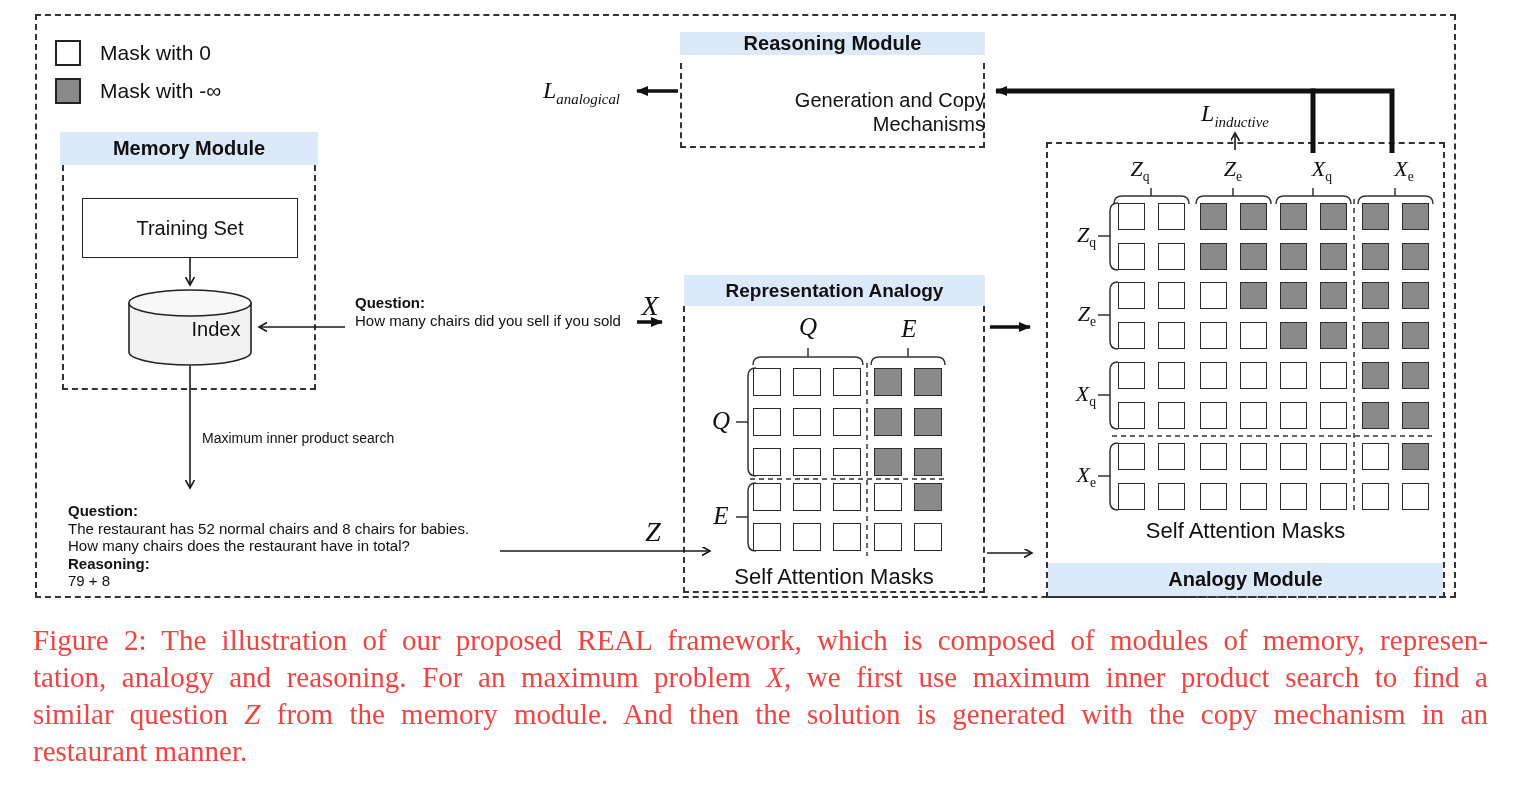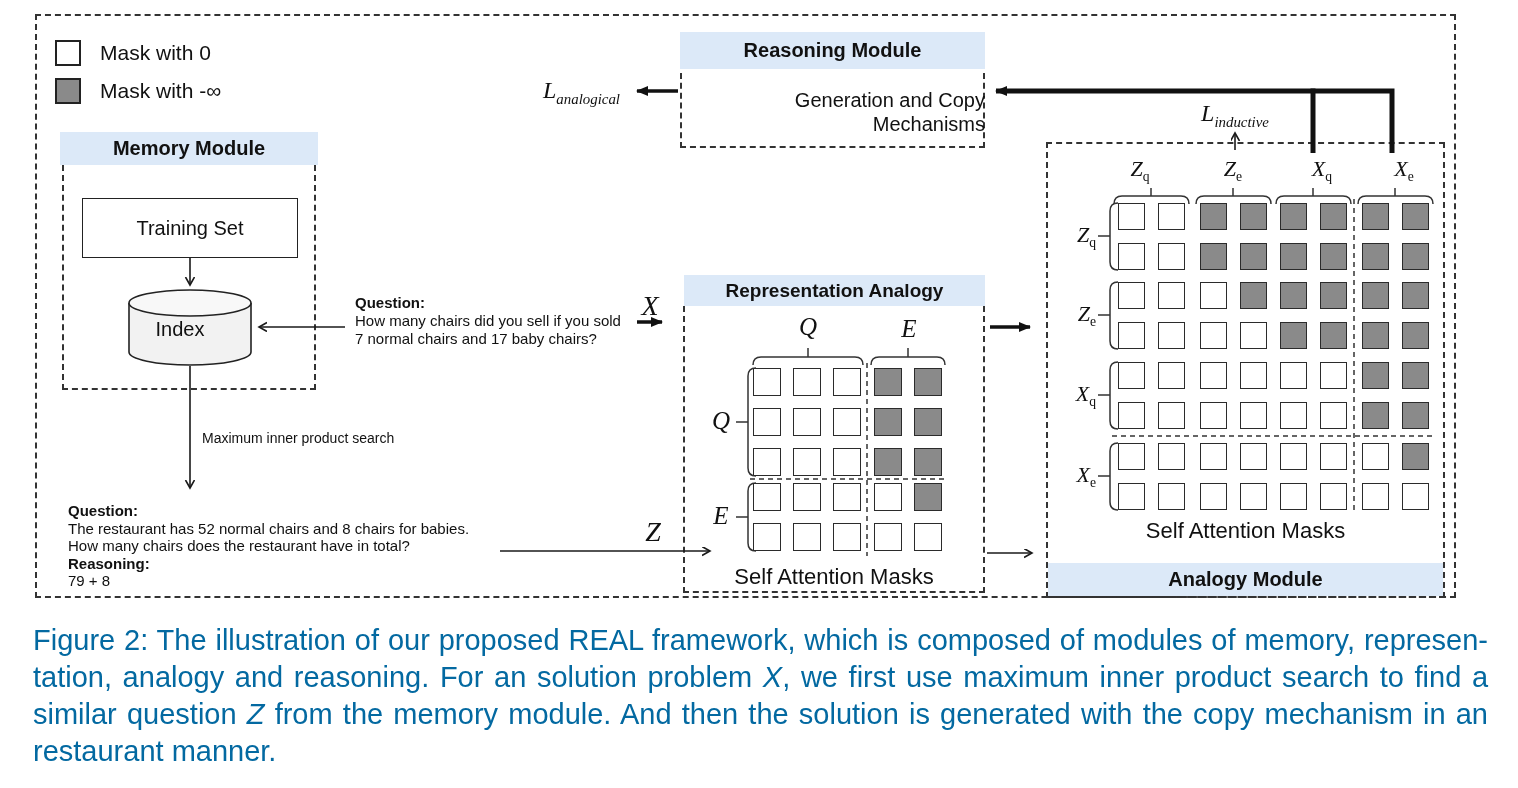--- a/index.html
+++ b/index.html
@@ -18,21 +18,21 @@
   .qblock .b{font-weight:bold;}
   .grid{position:absolute;}
   .cell{position:absolute;box-sizing:border-box;border:1.5px solid #2b2b2b;background:#fff;}
   .cell.g{background:var(--gray,#8a8a8a);}
   .mvar{position:absolute;font-family:"Liberation Serif",serif;text-align:center;}
   .mvar i{font-style:italic;}
   .mvar sub,.loss sub{font-size:0.62em;}
   .loss{position:absolute;font-family:"Liberation Serif",serif;font-style:italic;font-size:24px;}
   .sam{position:absolute;text-align:center;font-size:22px;}
   .overlay{position:absolute;left:0;top:0;pointer-events:none;}
-  .caption{position:absolute;font-family:Liberation Sans, sans-serif;font-size:29px;line-height:37px;color:#0369a1;}
+  .caption{position:absolute;font-family:Liberation Serif, serif;font-size:29px;line-height:37px;color:#ef4444;}
   .cap-line{text-align:justify;text-align-last:justify;}
   .cap-line.last{text-align:left;text-align-last:left;}
   .cap-it{font-style:italic;}
   .body-text{position:absolute;text-align:right;font-size:20px;line-height:24px;}
 </style>
 </head>
 <body>
 
 <div class="stage">
 
@@ -100,40 +100,39 @@
     </g>
   </svg>
 
   <div class="sw" style="left:55px;top:40px;"></div>
   <div class="leg-label" style="left:100px;top:40px;">Mask with 0</div>
   <div class="sw g" style="left:55px;top:78px;"></div>
   <div class="leg-label" style="left:100px;top:78px;">Mask with -∞</div>
 
   <div class="mod-header" style="left:60px;top:132px;width:258px;height:33px;">Memory Module</div>
   <div class="solidbox" style="left:82px;top:198px;width:216px;height:60px;">Training Set</div>
-  <div class="abs" style="left:128px;top:318px;width:104px;text-align:center;font-size:20px;">Index</div>
+  <div class="abs" style="left:128px;top:318px;width:104px;text-align:center;font-size:20px;padding-left:36px;">Index</div>
   <div class="abs" style="left:202px;top:430px;font-size:14px;">Maximum inner product search</div>
 
   <div class="qblock" style="left:355px;top:294px;">
     <div class="b">Question:</div>
     <div>How many chairs did you sell if you sold</div>
-    <div>7 normal chairs and 17 baby chairs?</div>
   </div>
   <div class="mvar" style="left:630px;top:290px;width:40px;font-size:28px;"><i>X</i></div>
 
   <div class="qblock" style="left:68px;top:502px;line-height:17.5px;">
     <div class="b">Question:</div>
     <div>The restaurant has 52 normal chairs and 8 chairs for babies.</div>
     <div>How many chairs does the restaurant have in total?</div>
     <div class="b">Reasoning:</div>
     <div>79 + 8</div>
   </div>
   <div class="mvar" style="left:633px;top:516px;width:40px;font-size:28px;"><i>Z</i></div>
 
-  <div class="mod-header" style="left:680px;top:32px;width:305px;height:37px;">Reasoning Module</div>
+  <div class="mod-header" style="left:680px;top:32px;width:305px;height:23px;">Reasoning Module</div>
   <div class="body-text" style="left:680px;top:88px;width:305px;">
     <div>Generation and Copy</div>
     <div>Mechanisms</div>
   </div>
   <div class="loss" style="left:520px;top:77px;width:100px;text-align:right;"><i>L</i><sub>analogical</sub></div>
   <div class="loss" style="left:1180px;top:100px;width:110px;text-align:center;"><i>L</i><sub>inductive</sub></div>
 
   <div class="mod-header" style="left:684px;top:275px;width:301px;height:31px;font-size:19px;">Representation Analogy</div>
   <div class="mvar" style="left:788px;top:313px;width:40px;font-size:25px;"><i>Q</i></div>
   <div class="mvar" style="left:889px;top:315px;width:40px;font-size:25px;"><i>E</i></div>
@@ -240,18 +239,18 @@
       <div class="cell" style="left: 122px; top: 280px; width: 27px; height: 27px;"></div>
       <div class="cell" style="left: 162px; top: 280px; width: 27px; height: 27px;"></div>
       <div class="cell" style="left: 202px; top: 280px; width: 27px; height: 27px;"></div>
       <div class="cell" style="left: 244px; top: 280px; width: 27px; height: 27px;"></div>
       <div class="cell" style="left: 284px; top: 280px; width: 27px; height: 27px;"></div>
     </div>
   <div class="sam" style="left:1046px;top:518px;width:399px;">Self Attention Masks</div>
 
   <div class="caption" style="left:33px;top:622px;width:1455px;">
     <div class="cap-line"><span>Figure 2: The illustration of our proposed REAL framework, which is composed of modules of memory, represen-</span></div>
-    <div class="cap-line"><span>tation, analogy and reasoning. For an solution problem </span><span class="cap-it">X</span><span>, we first use maximum inner product search to find a</span></div>
+    <div class="cap-line"><span>tation, analogy and reasoning. For an maximum problem </span><span class="cap-it">X</span><span>, we first use maximum inner product search to find a</span></div>
     <div class="cap-line"><span>similar question </span><span class="cap-it">Z</span><span> from the memory module. And then the solution is generated with the copy mechanism in an</span></div>
     <div class="cap-line last"><span>restaurant manner.</span></div>
   </div>
 
 </div>
 
 </body></html>

